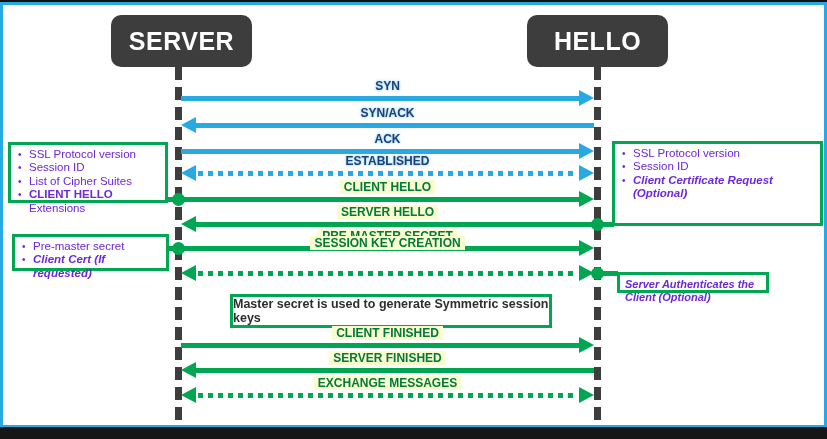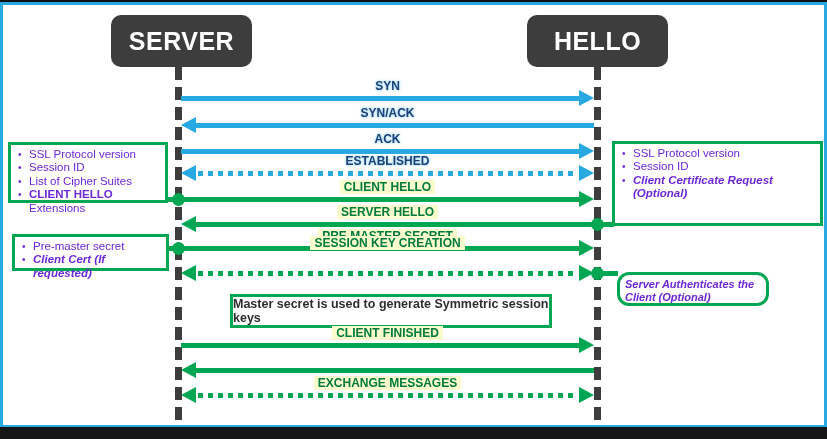--- a/index.html
+++ b/index.html
@@ -107,20 +107,21 @@
   <div class="dot" style="left:591px;top:267px;"></div>
 
   <div class="gbox note" style="left:230px;top:294px;width:322px;height:34px;">
     <span>Master secret is used to generate Symmetric session keys</span>
   </div>
 
   <div class="lbl green" style="top:326px;"><span>CLIENT FINISHED</span></div>
   <div class="line solid green" style="left:181px;width:399px;top:343px;"></div>
   <div class="head r green" style="left:579px;top:337px;"></div>
 
+  <div class="lbl green" style="top:351px;"><span>SERVER FINISHED</span></div>
   <div class="line solid green" style="left:196px;width:398px;top:368px;"></div>
   <div class="head l green" style="left:181px;top:362px;"></div>
 
   <div class="lbl green" style="top:376px;"><span>EXCHANGE MESSAGES</span></div>
   <div class="line dotted green" style="left:198px;width:380px;top:393px;"></div>
   <div class="head l green" style="left:181px;top:387px;"></div>
   <div class="head r green" style="left:579px;top:387px;"></div>
 
   <div class="gbox" style="left:8px;top:142px;width:160px;height:61px;">
     <ul>
@@ -139,17 +140,17 @@
   </div>
 
   <div class="gbox" style="left:612px;top:141px;width:211px;height:85px;">
     <ul>
       <li><span>SSL Protocol version</span></li>
       <li><span>Session ID</span></li>
       <li><span class="bi">Client Certificate Request (Optional)</span></li>
     </ul>
   </div>
 
-  <div class="gbox sbox2" style="left:617px;top:272px;width:152px;height:34px;border-radius:12px;">
+  <div class="gbox sbox2" style="left:617px;top:272px;width:152px;height:21px;">
     <span>Server Authenticates the Client (Optional)</span>
   </div>
 
 </div>
 
 </body></html>

